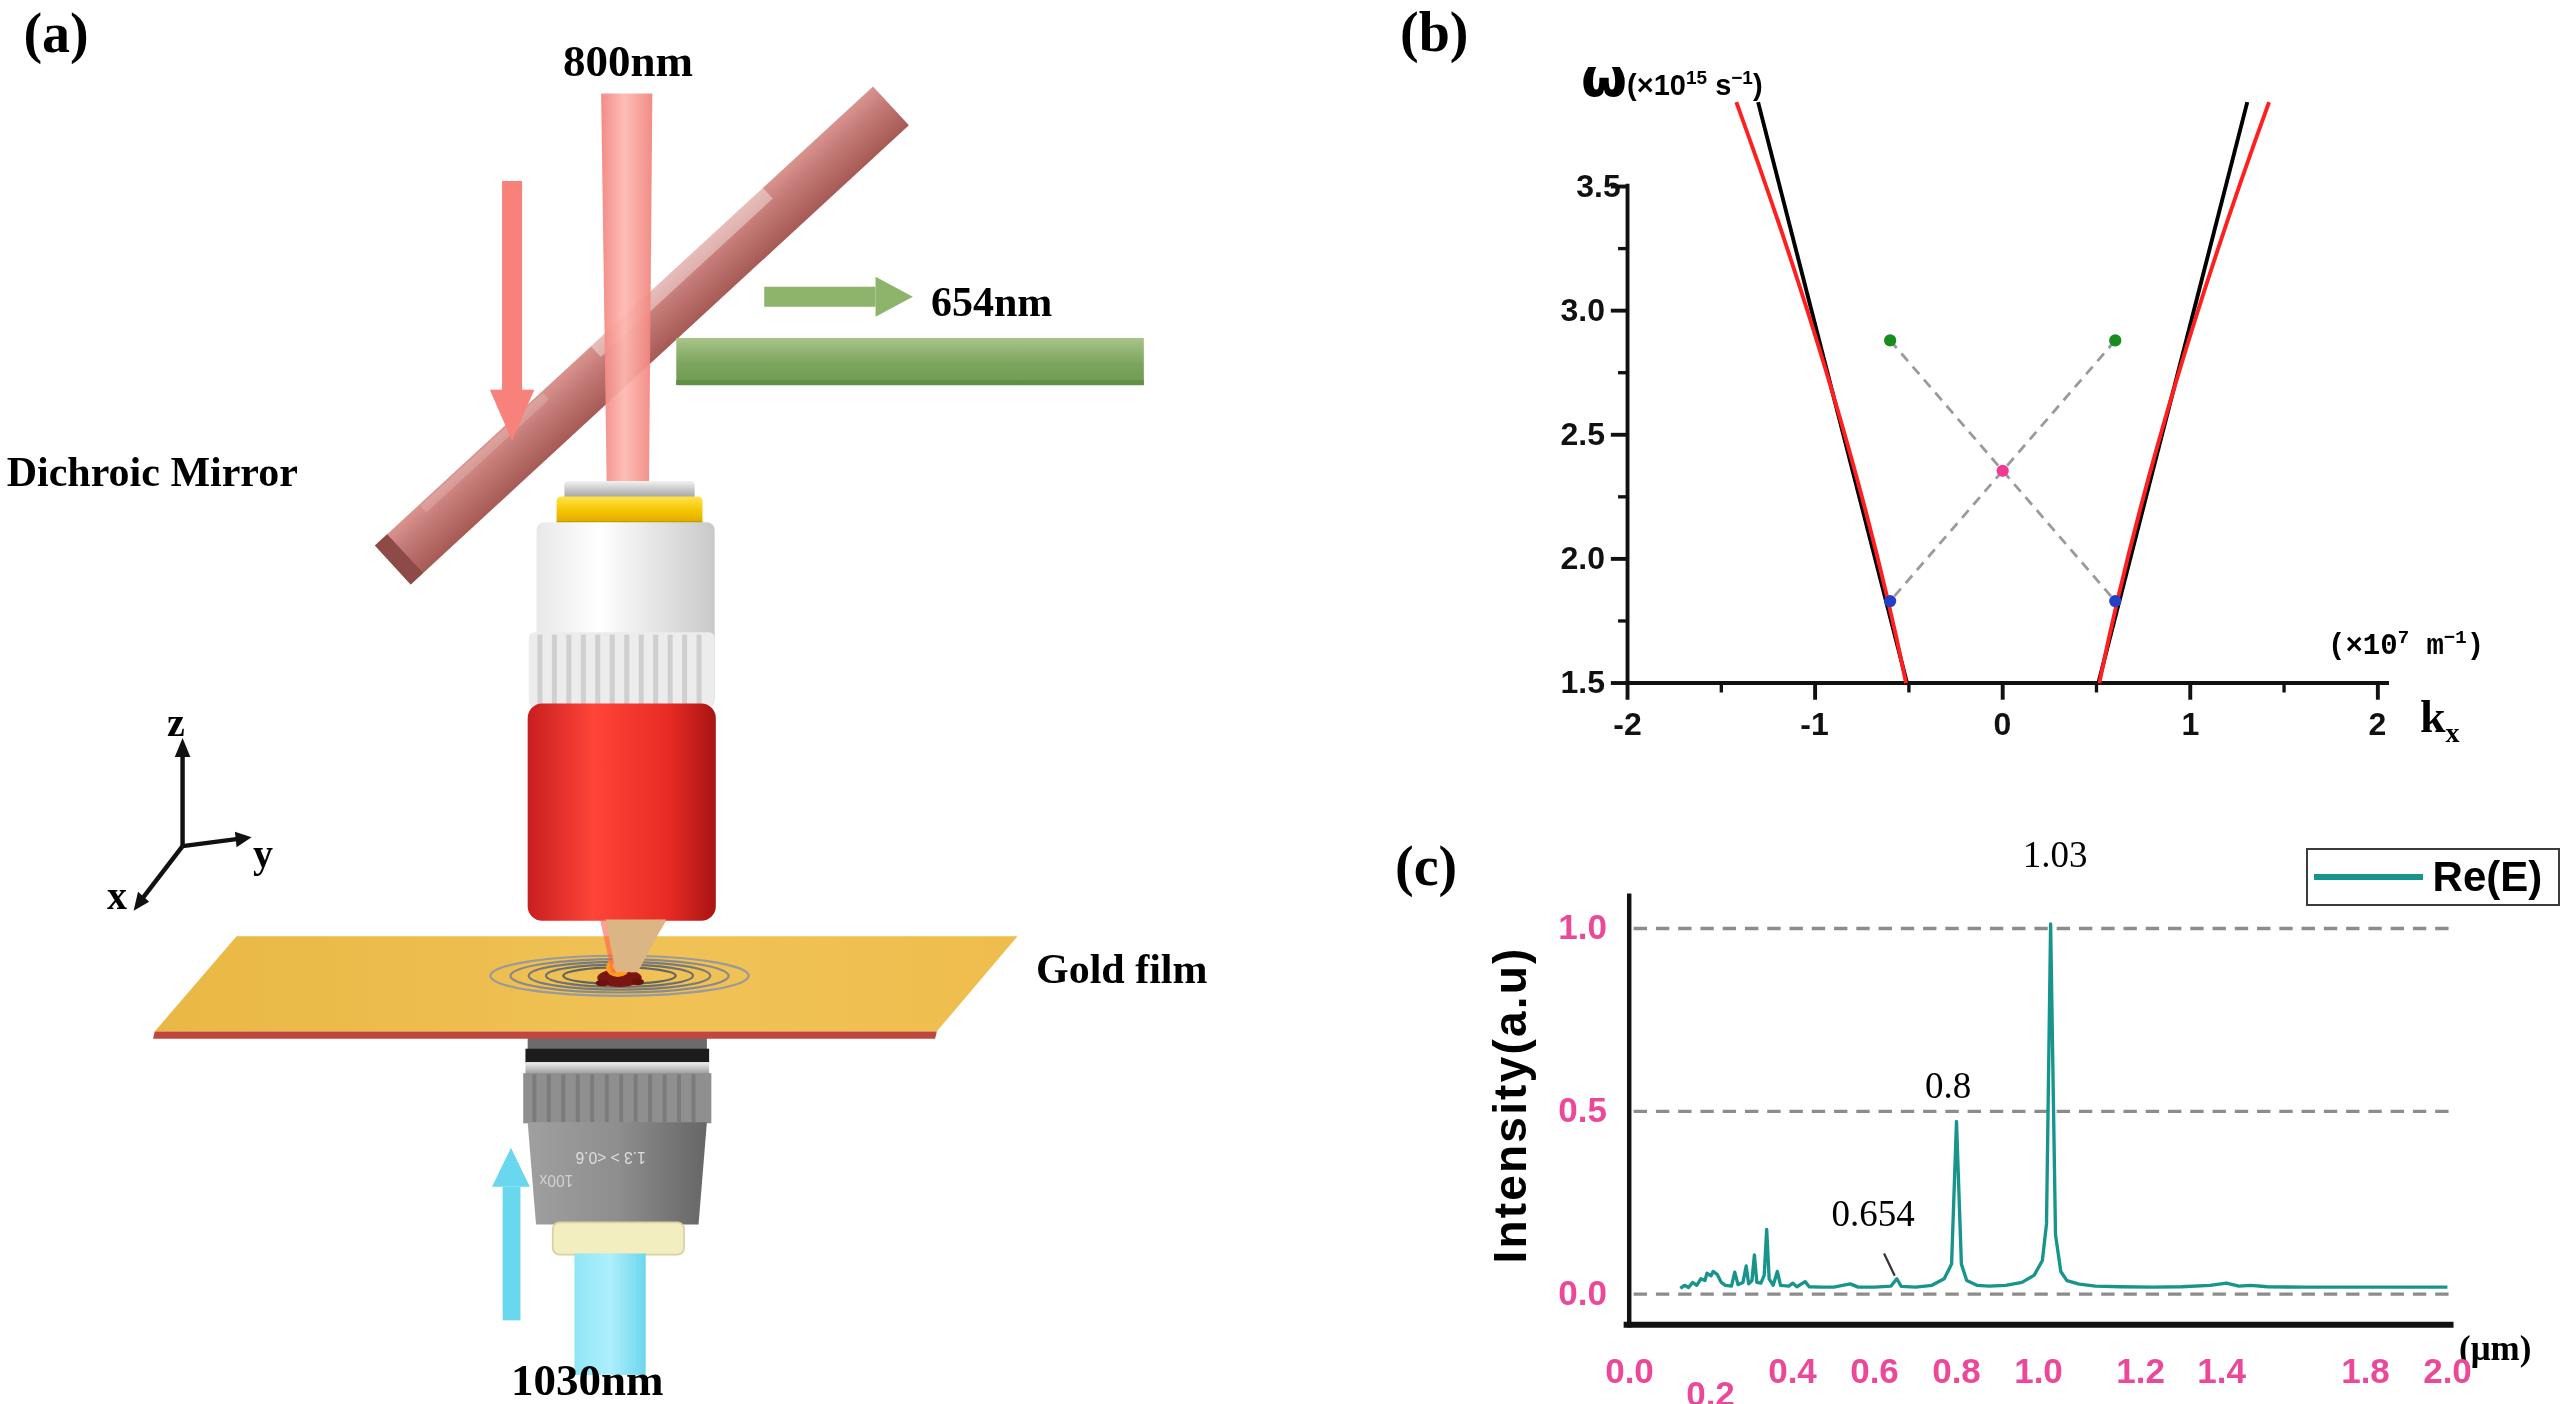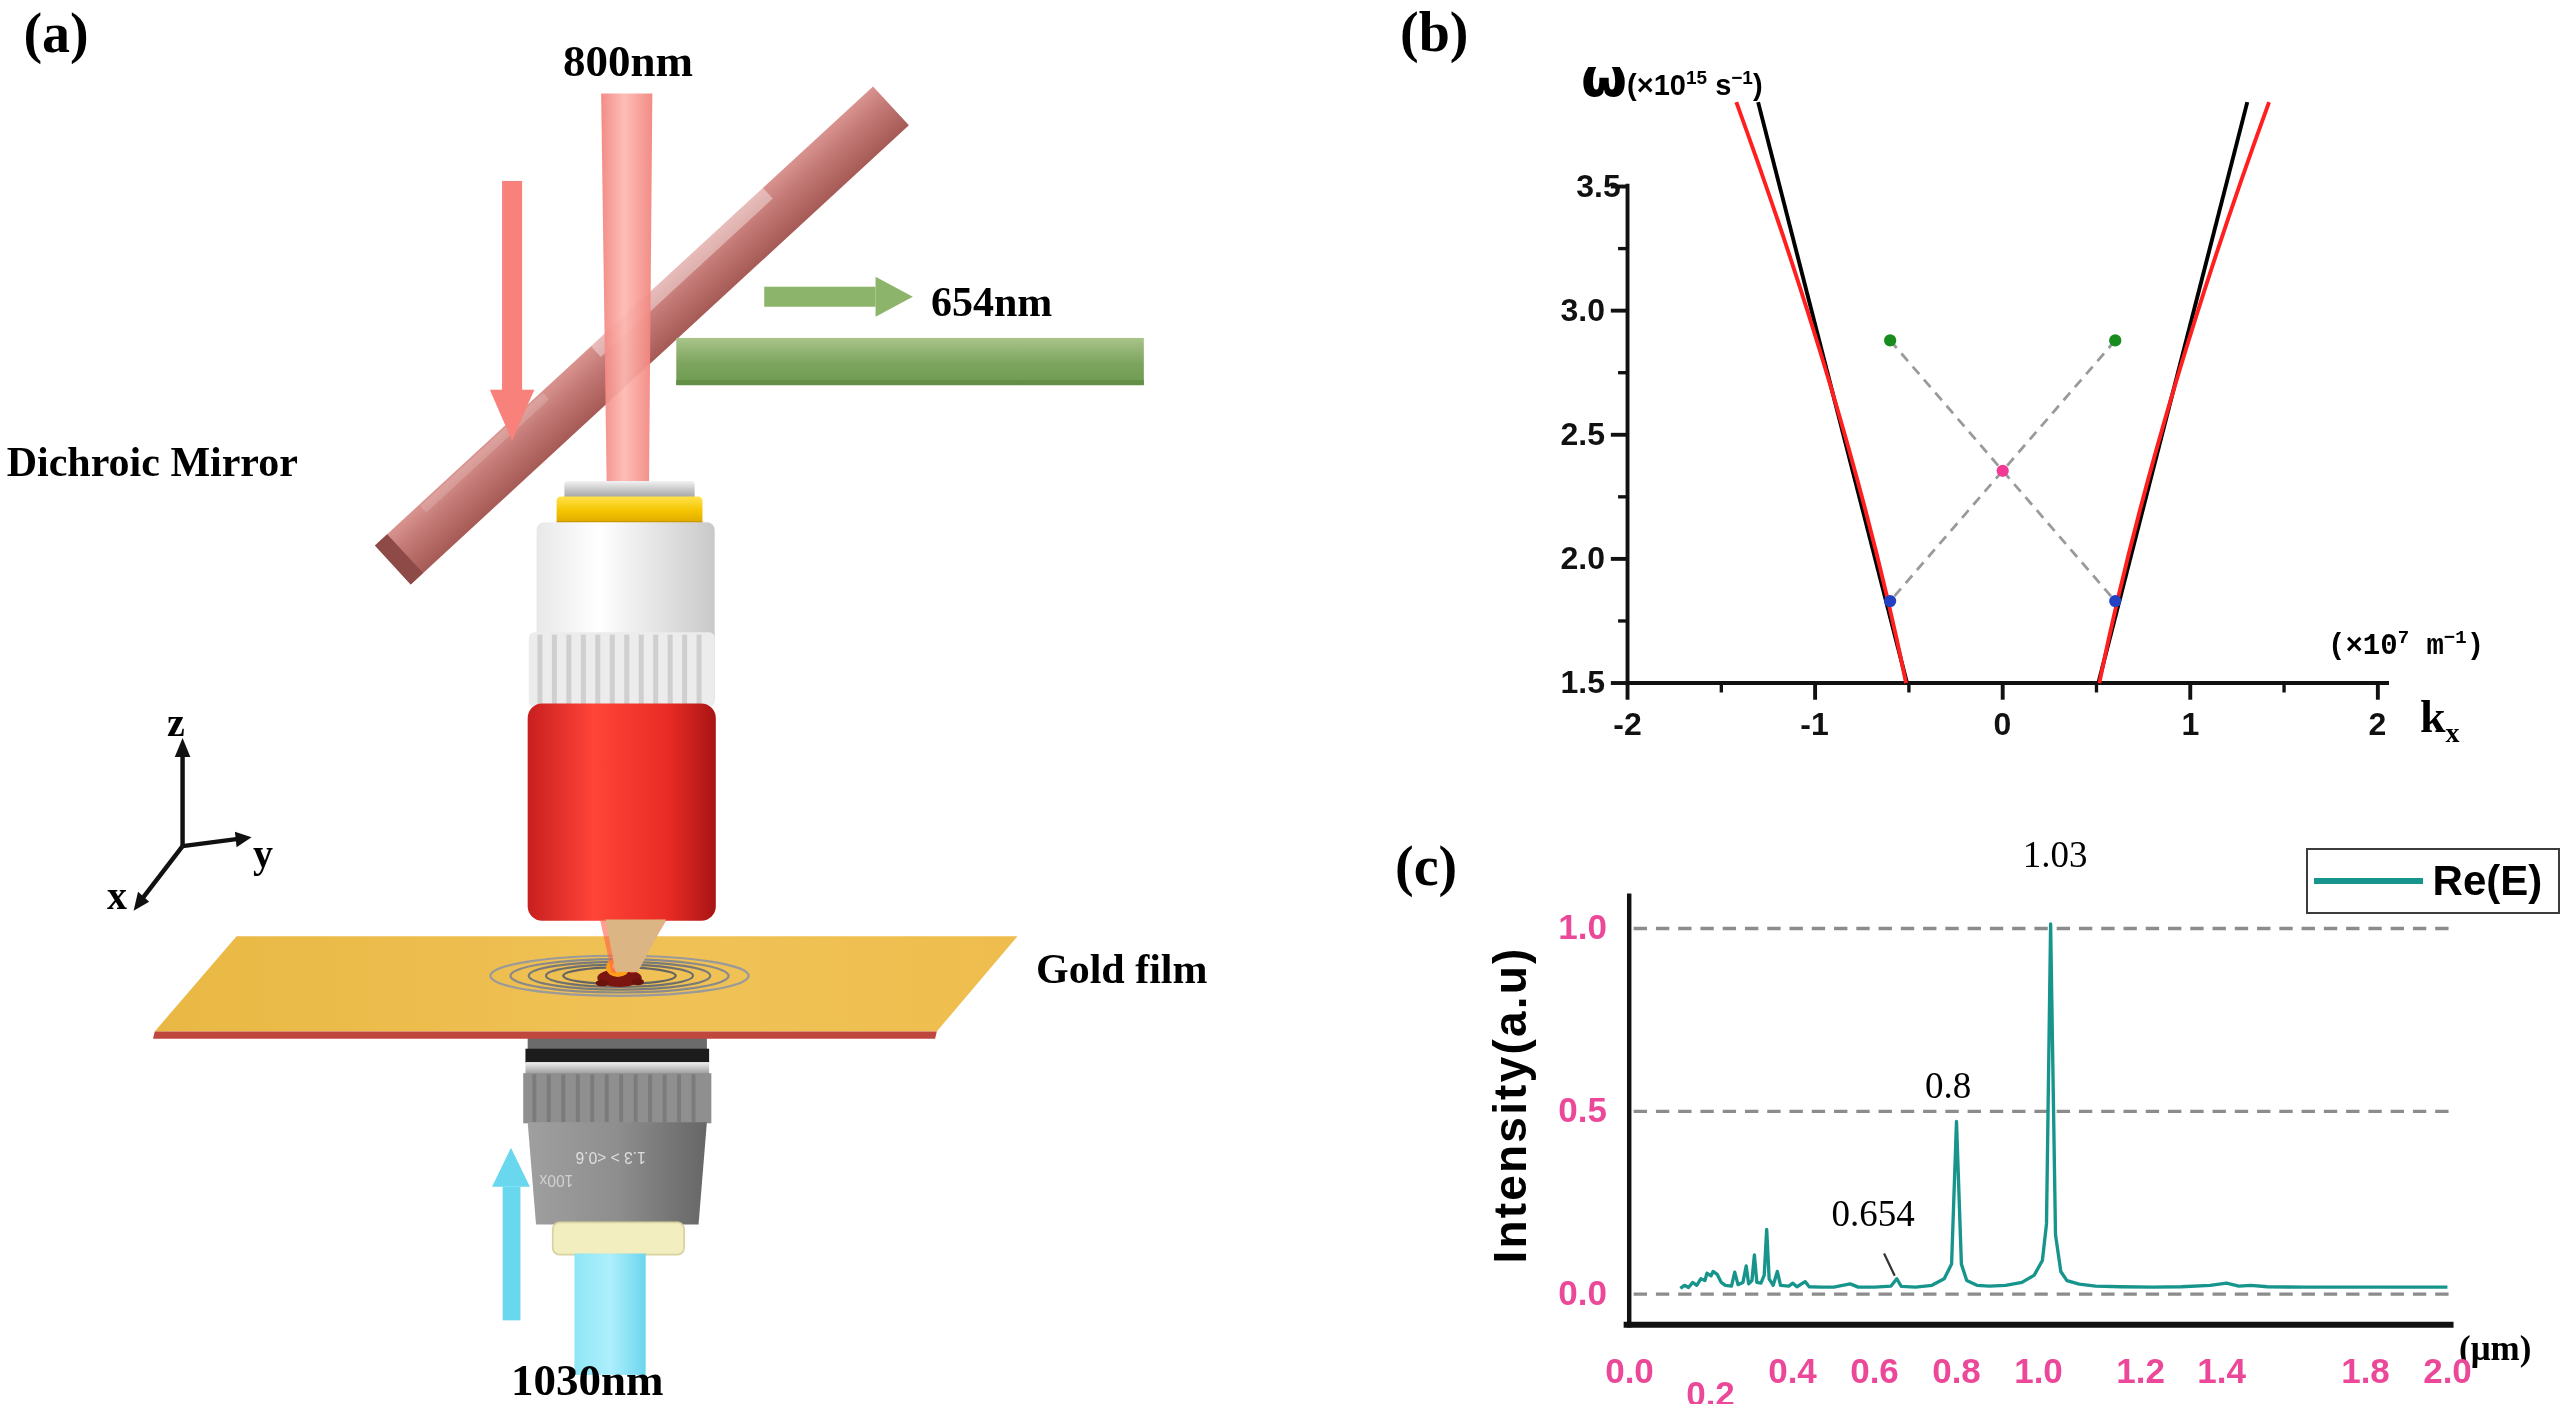--- a/index.html
+++ b/index.html
@@ -7,21 +7,21 @@
        font-family:"Liberation Serif",serif;}
   #scene{position:absolute;left:0;top:0;}
   .lbl{position:absolute;color:#000;white-space:nowrap;}
   .panel-tag{font:bold 56px "Liberation Serif",serif;}
   .a-label{font:bold 42px "Liberation Serif",serif;}
   .a-axis-label{font:bold 40px "Liberation Serif",serif;}
   #lbl-a{left:23.4px;top:1.1px;}
   #lbl-800{left:563px;top:35px;font-size:45px;}
   #lbl-654{left:931px;top:278px;}
   #lbl-nonlinear{left:812px;top:389px;}
-  #lbl-dichroic{left:6.7px;top:438px;text-align:right;}
+  #lbl-dichroic{left:6.7px;top:448px;text-align:right;}
   #lbl-goldfilm{left:1036px;top:945px;}
   #lbl-1030{left:511px;top:1354px;font-size:45px;}
   #lbl-ax-z{left:167px;top:699px;}
   #lbl-ax-y{left:253px;top:830px;}
   #lbl-ax-x{left:107px;top:872px;}
   #lbl-b{left:1400px;top:0px;}
   #lbl-c{left:1395px;top:834px;}
   
   #b-ytitle{left:1581px;top:51px;display:flex;align-items:flex-start;}
   #b-ytitle .omega{font:bold 53px "DejaVu Sans",sans-serif;line-height:1;}
@@ -29,21 +29,21 @@
   .units sup{font-size:19px;}
   #b-xunits{left:2328px;top:611px;font-family:Liberation Mono, monospace;}
   #b-kx{left:2420px;top:690px;font:600 46px "Liberation Serif",serif;}
   #b-kx sub{font-size:28px;}
   .tick-lbl-b{position:absolute;font:600 32px "Liberation Sans",sans-serif;color:#111;}
   .tick-lbl-c{position:absolute;font:600 35px "Liberation Sans",sans-serif;color:#ec4899;}
   
   #c-ytitle{left:1510px;top:1105px;transform:translate(-50%,-50%) rotate(-90deg);
             font:bold 46px "Liberation Sans",sans-serif;letter-spacing:2.2px;}
   #c-xunit{left:2459px;top:1329px;font:600 35px "Liberation Serif",serif;}
-  #c-legend{position:absolute;left:2306px;top:848px;width:254px;height:66px;
+  #c-legend{position:absolute;left:2306px;top:848px;width:254px;height:58px;
             border:2.2px solid #3c3c3c;background:#fff;display:flex;align-items:center;box-sizing:border-box;}
   #c-legend .line{width:109px;height:5.6px;margin-left:5.6px;}
   #c-legend .txt{font:600 42px "Liberation Sans",sans-serif;margin-left:10px;}
   .c-annot{position:absolute;font:500 37px "Liberation Serif",serif;color:#000;transform:translate(-50%,-50%);}
 </style>
 </head>
 <body>
 
 <div id="fig">
 

